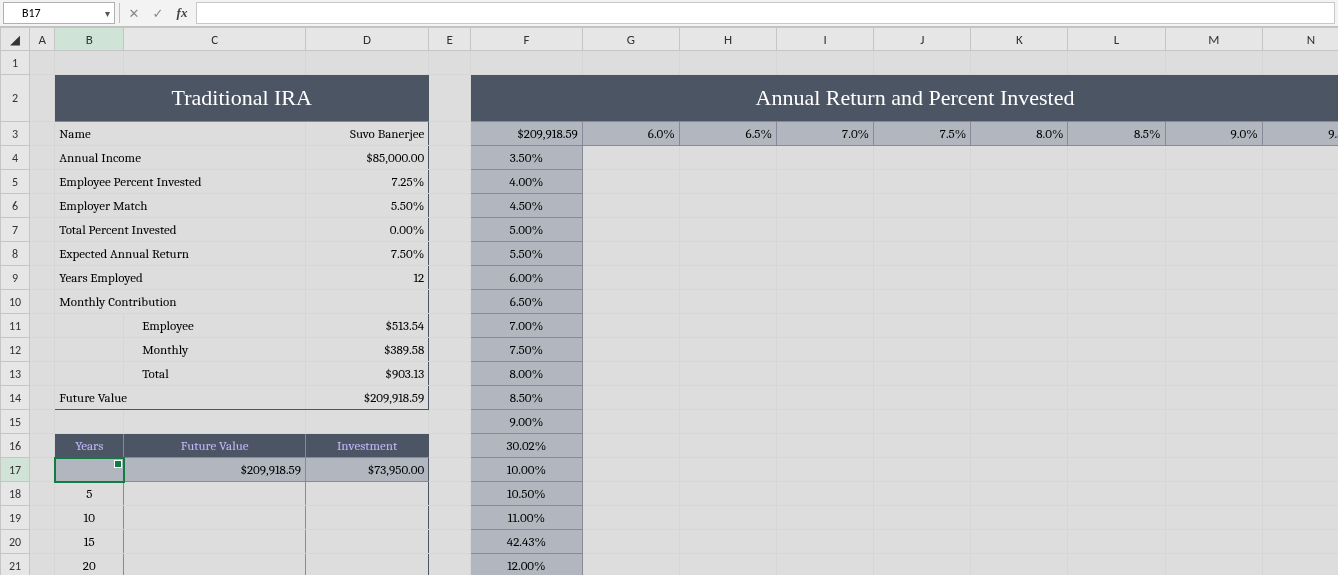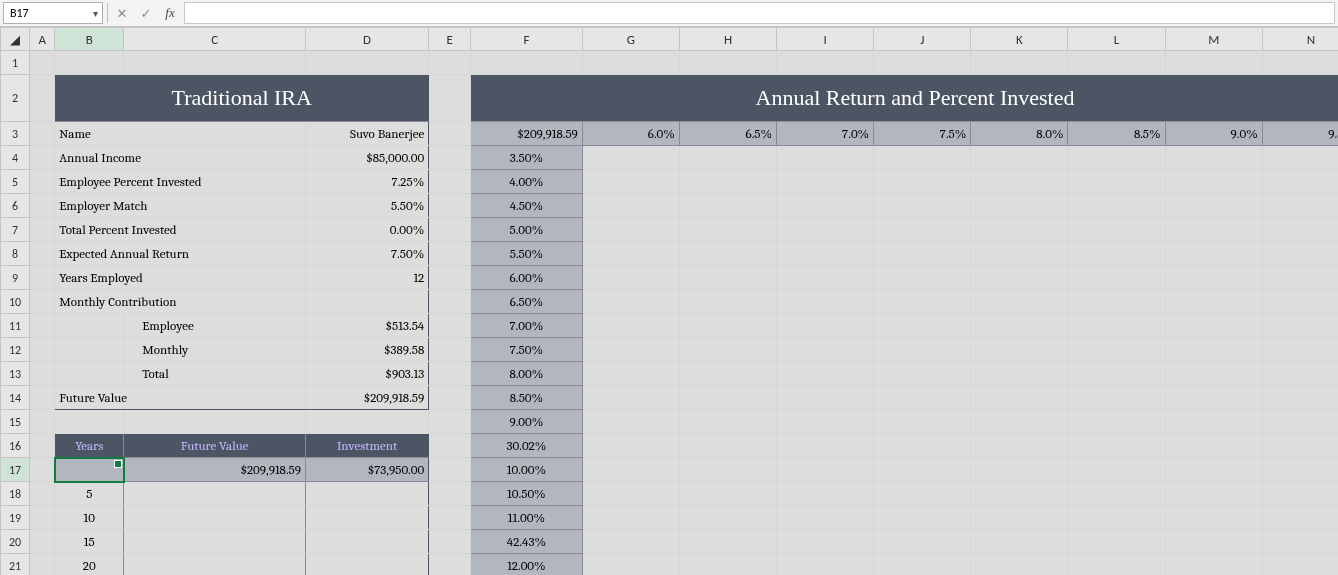--- a/index.html
+++ b/index.html
@@ -29,21 +29,21 @@
     font-size: 12px;
   }
   .name-box {
     width: 88px;
     background: #fff;
     border: 1px solid #b0b0b0;
     margin: 2px 2px 2px 3px;
     display: flex;
     align-items: center;
     justify-content: space-between;
-    padding: 0 4px 0 6px;
+    padding: 0 4px 0 18px;
   }
   .name-box-chevron {
     color: #555;
     font-size: 10px;
   }
   .fb-sep {
     width: 1px;
     background: #c0c0c0;
     margin: 3px 2px;
   }
@@ -52,20 +52,21 @@
     display: flex;
     align-items: center;
     justify-content: center;
     color: #888;
     font-size: 13px;
   }
   .fb-btn.fx {
     font-style: italic;
     color: #444;
     font-family: "Times New Roman", serif;
+    font-weight: bold;
   }
   .fb-input {
     flex: 1;
     background: #fff;
     border: 1px solid #c8c8c8;
     margin: 2px 3px 2px 2px;
     padding: 0 4px;
     display: flex;
     align-items: center;
   }

